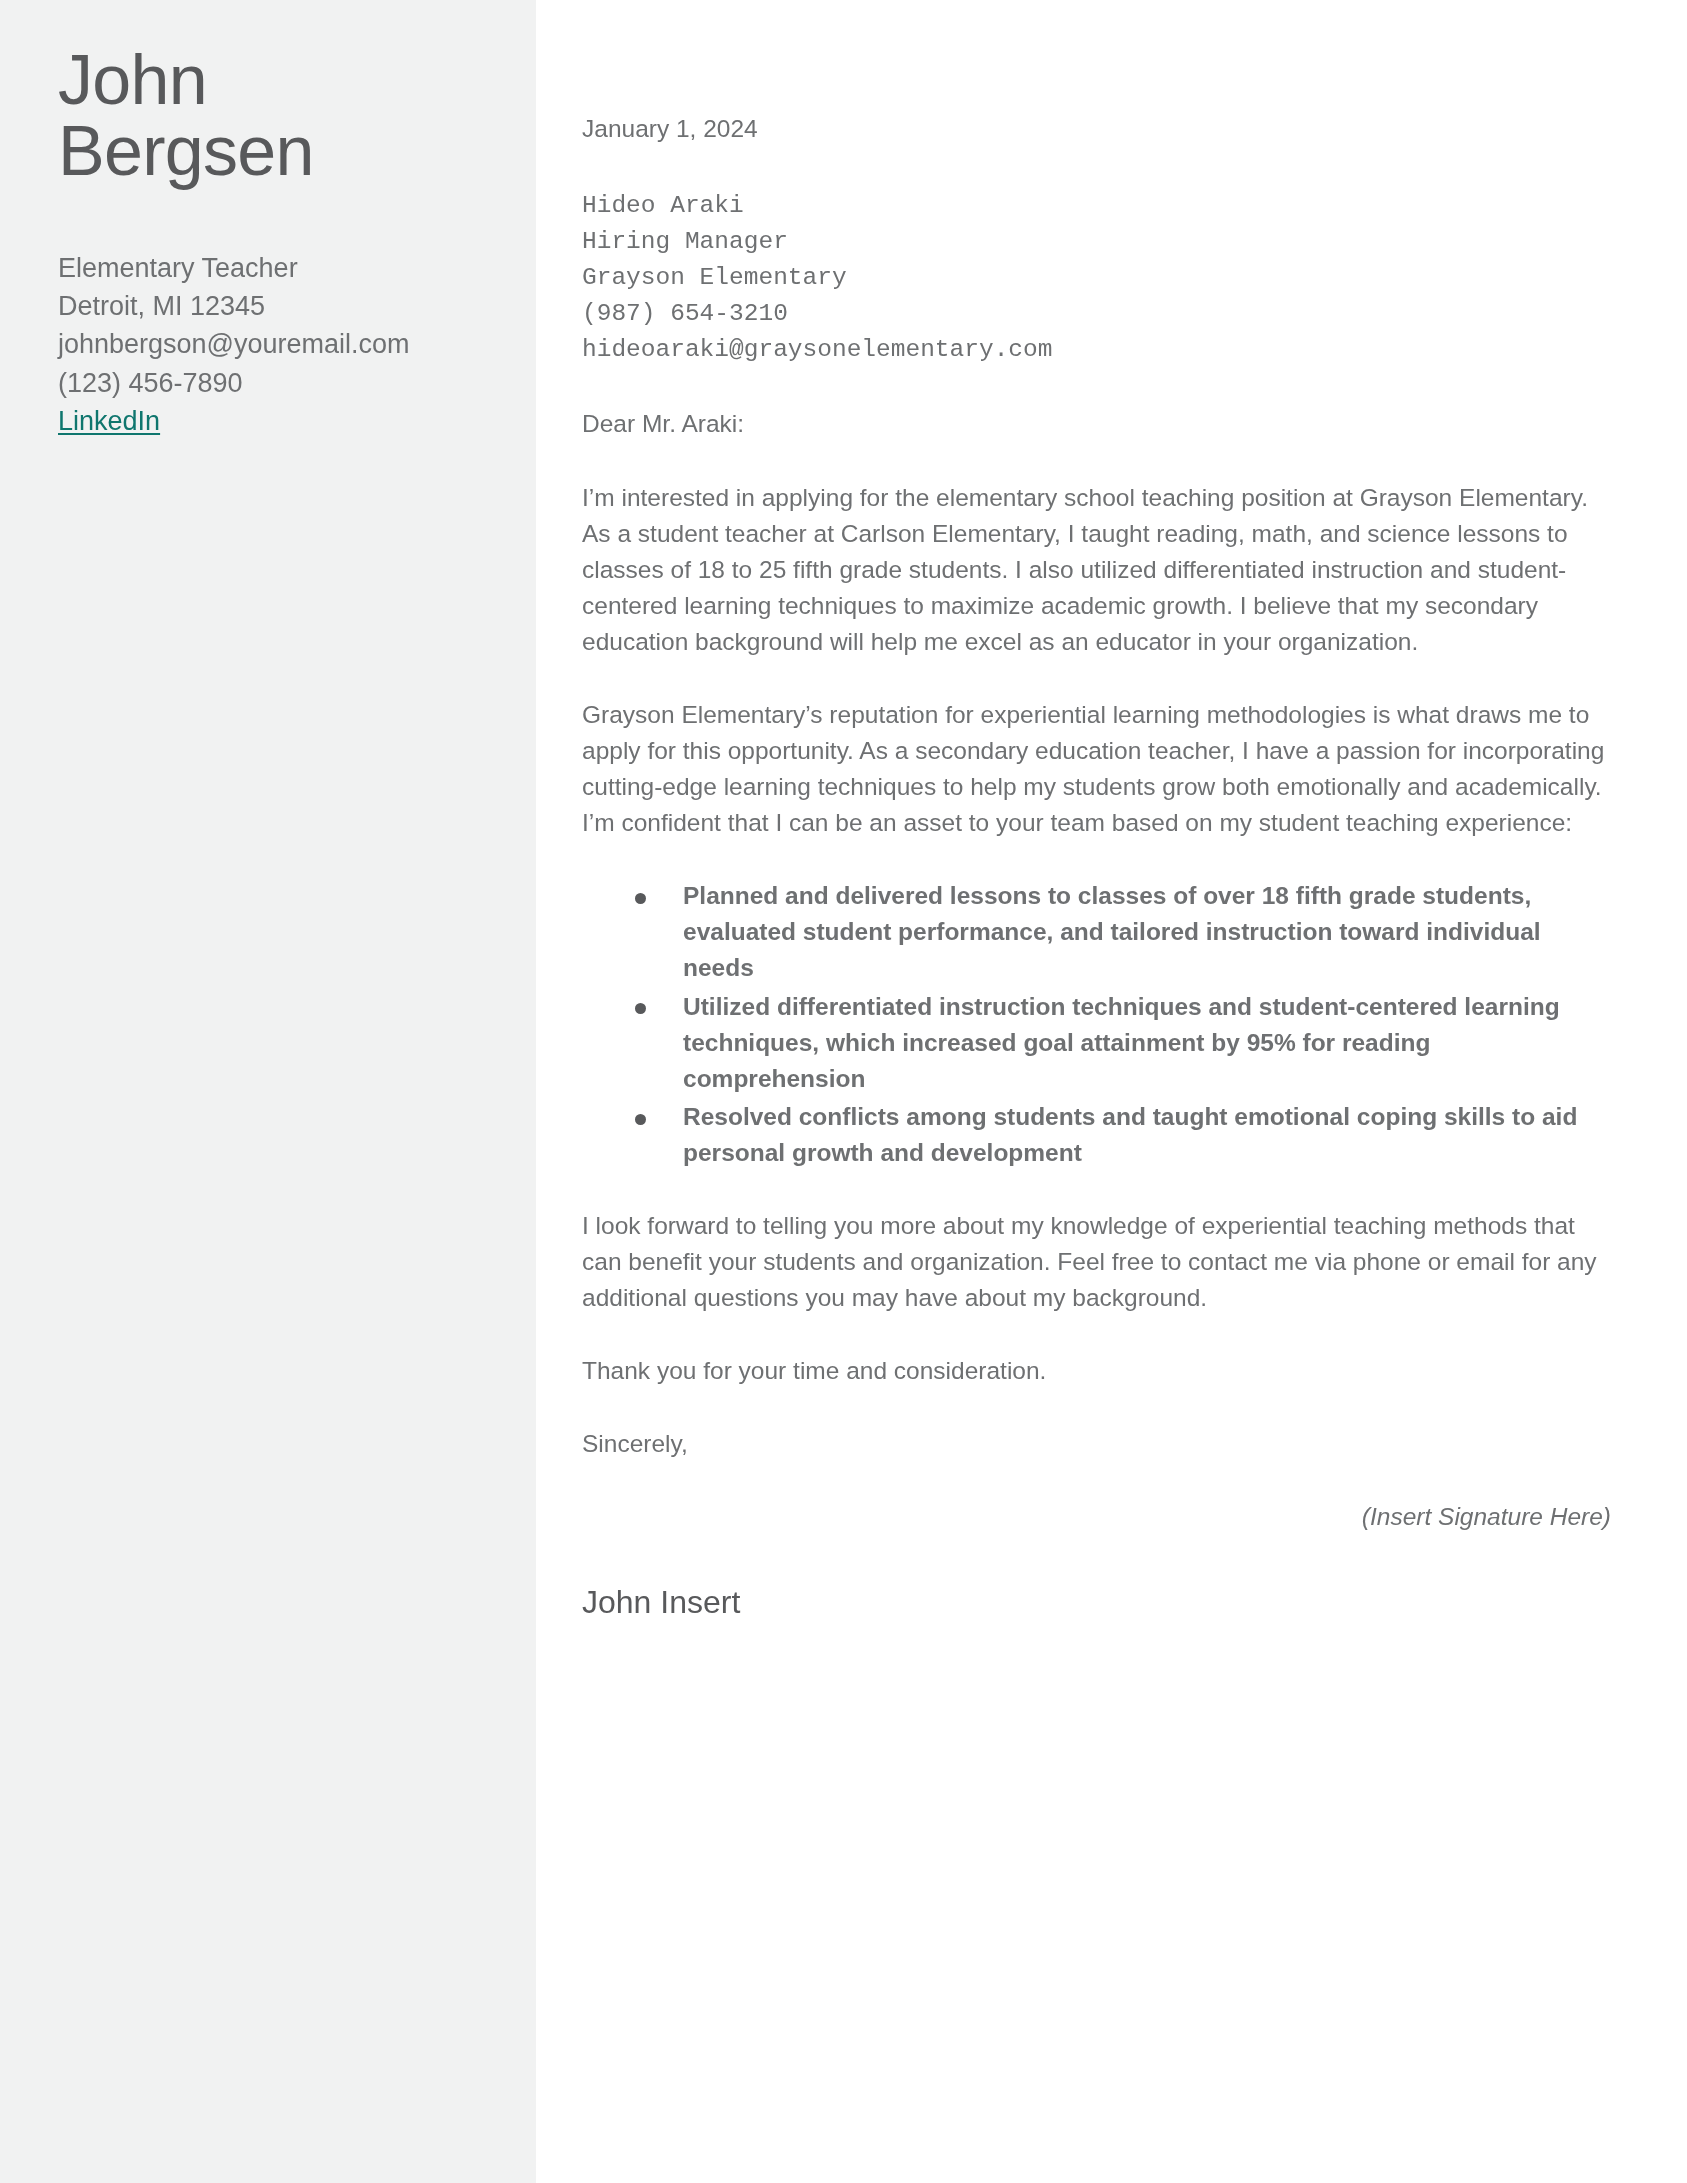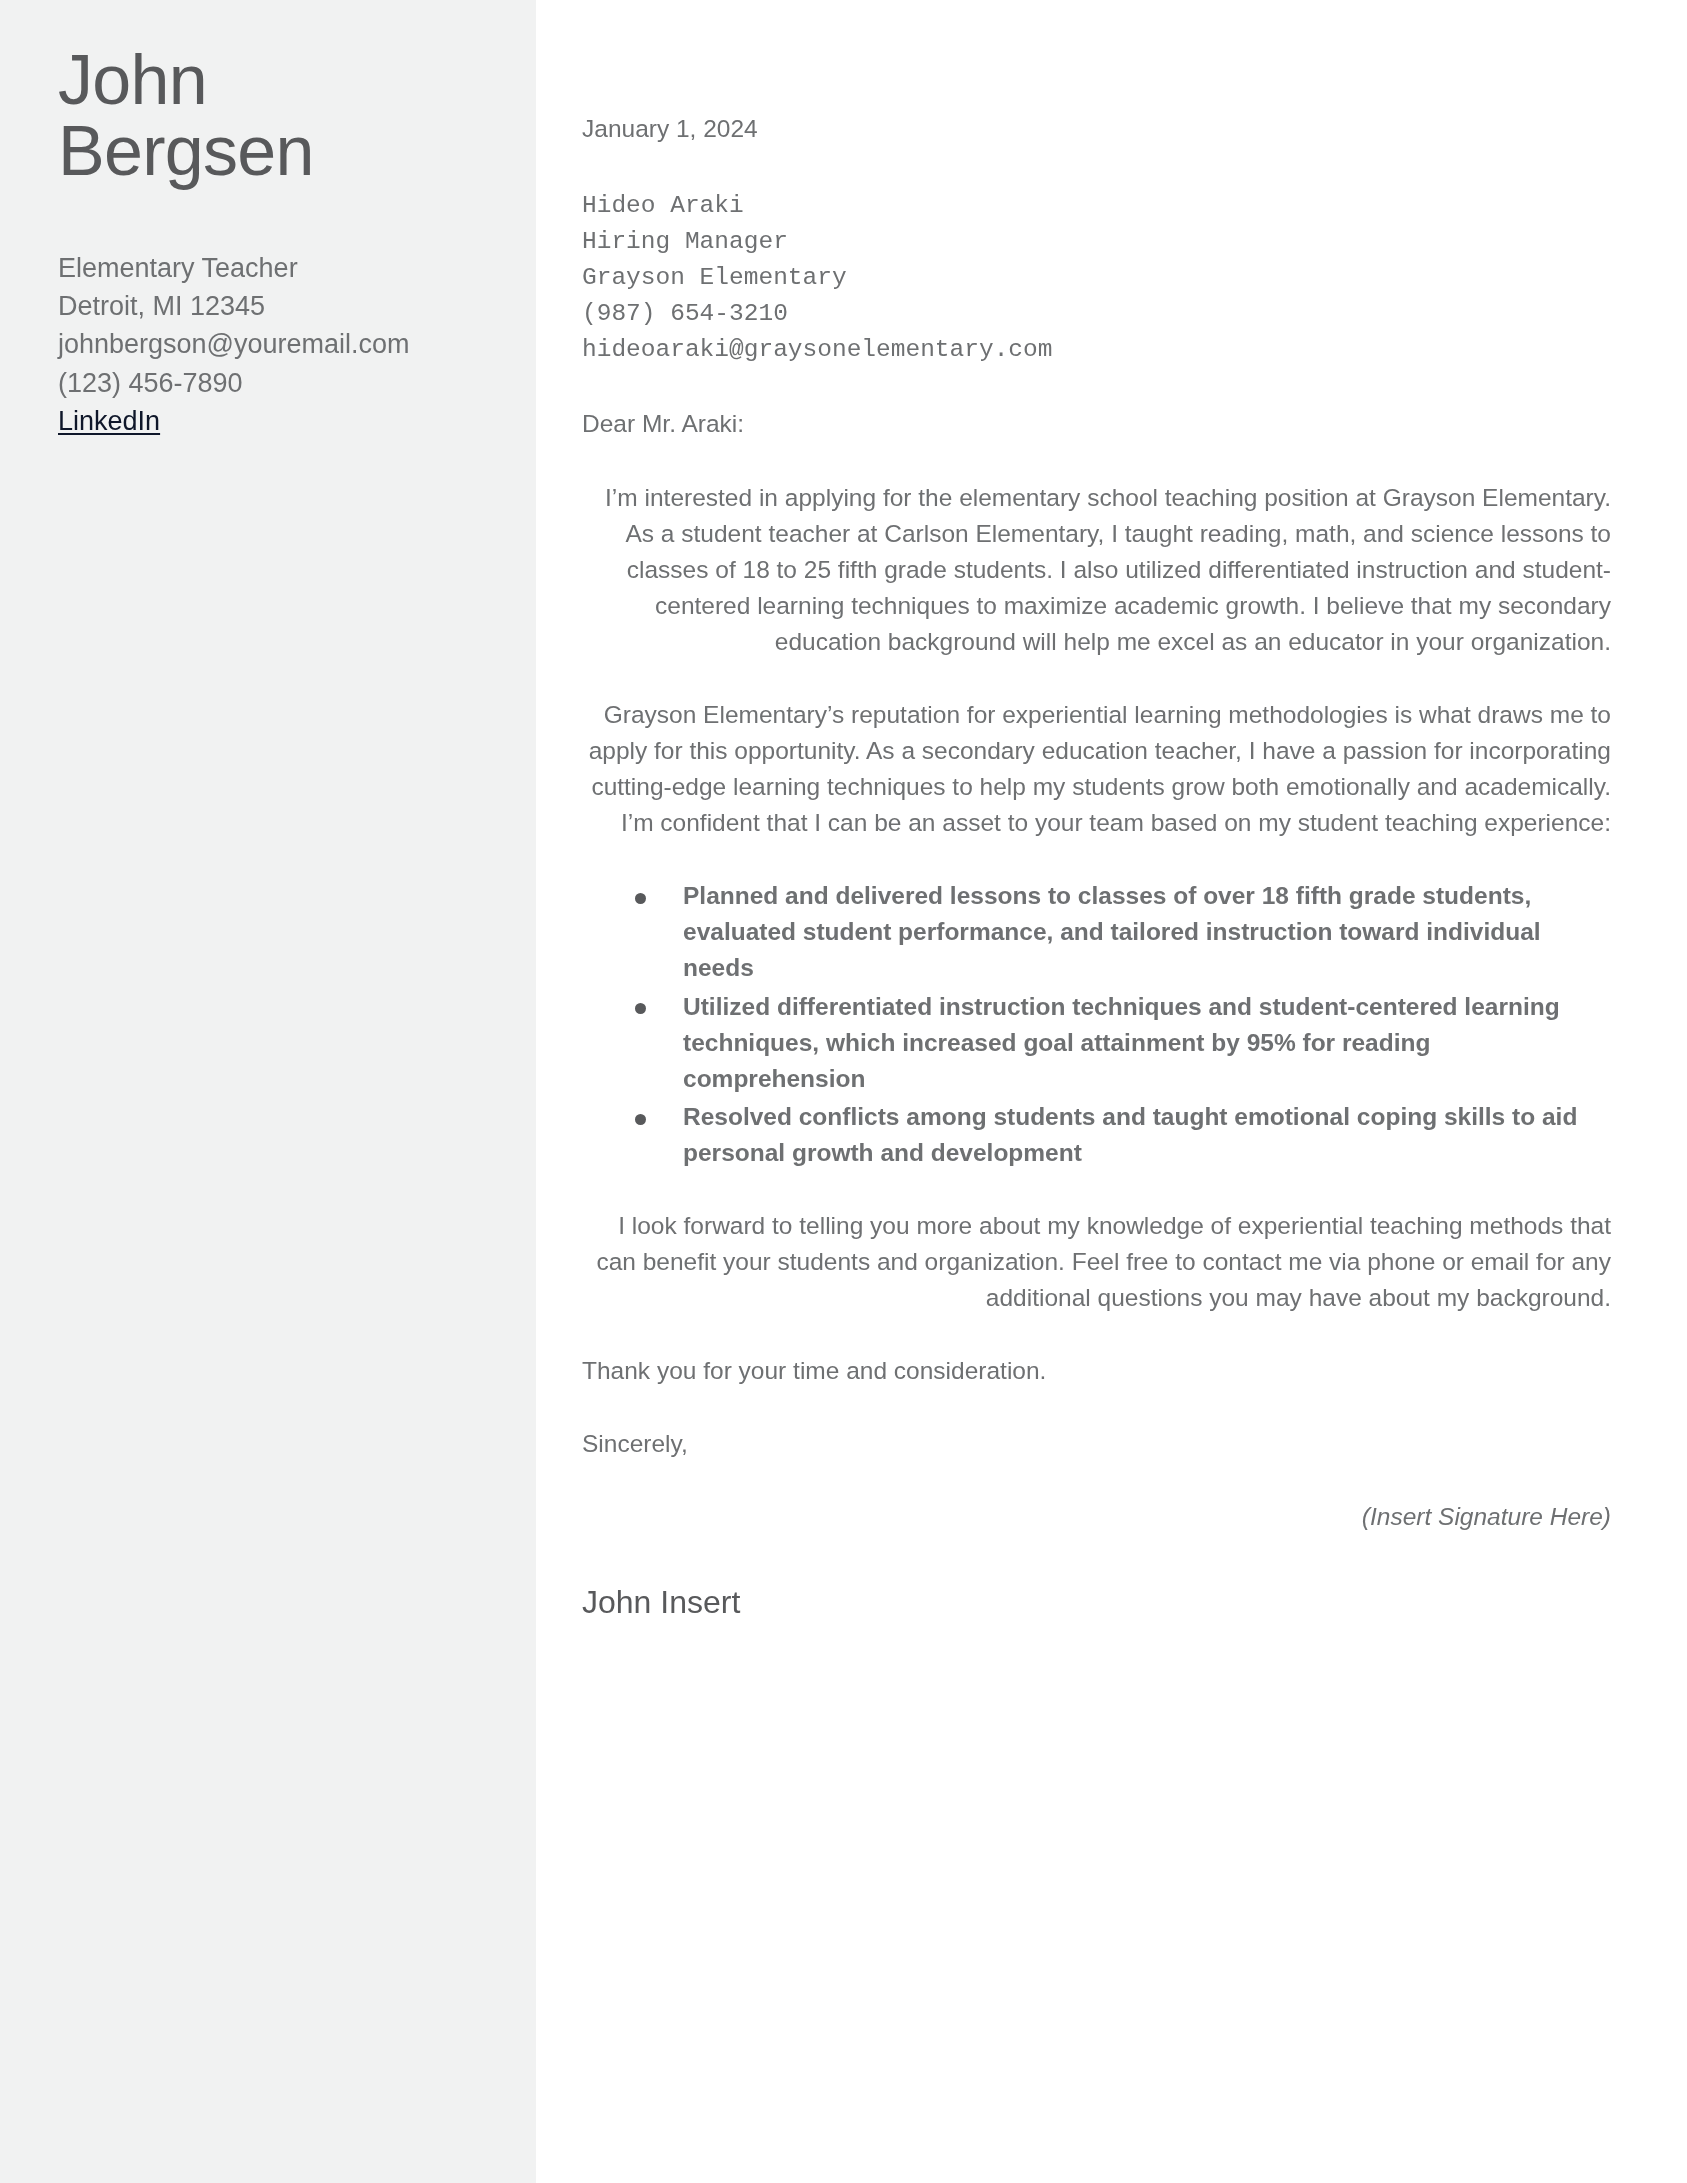--- a/index.html
+++ b/index.html
@@ -55,21 +55,21 @@
     line-height: 1.42;
     color: #6e7072;
     font-weight: 400;
   }
   .contact-line {
     display: block;
     white-space: nowrap;
   }
   .contact-link {
     display: inline-block;
-    color: #0f172a;
+    color: #0f766e;
     text-decoration: underline;
     text-underline-offset: 2.6px;
     cursor: pointer;
   }
 
   
   .letter {
     position: absolute;
     left: 538px;
     top: 111px;
@@ -81,21 +81,21 @@
     margin-left: 44px;
   }
 
   .letter-date { margin-bottom: 41px; }
 
   .recipient-block { margin-bottom: 38px; }
   .recipient-line { display: block; font-family: Liberation Mono, monospace; }
 
   .salutation { margin-bottom: 38px; }
 
-  .body-para { margin-bottom: 37px; text-align: right; }
+  .body-para { margin-bottom: 37px; text-align: left; }
 
   .bullet-list {
     list-style: none;
     margin: 0 0 37px 0;
     padding: 0 0 0 53px;
   }
   .bullet-item {
     position: relative;
     padding-left: 48px;
     margin-bottom: 2.6px;

